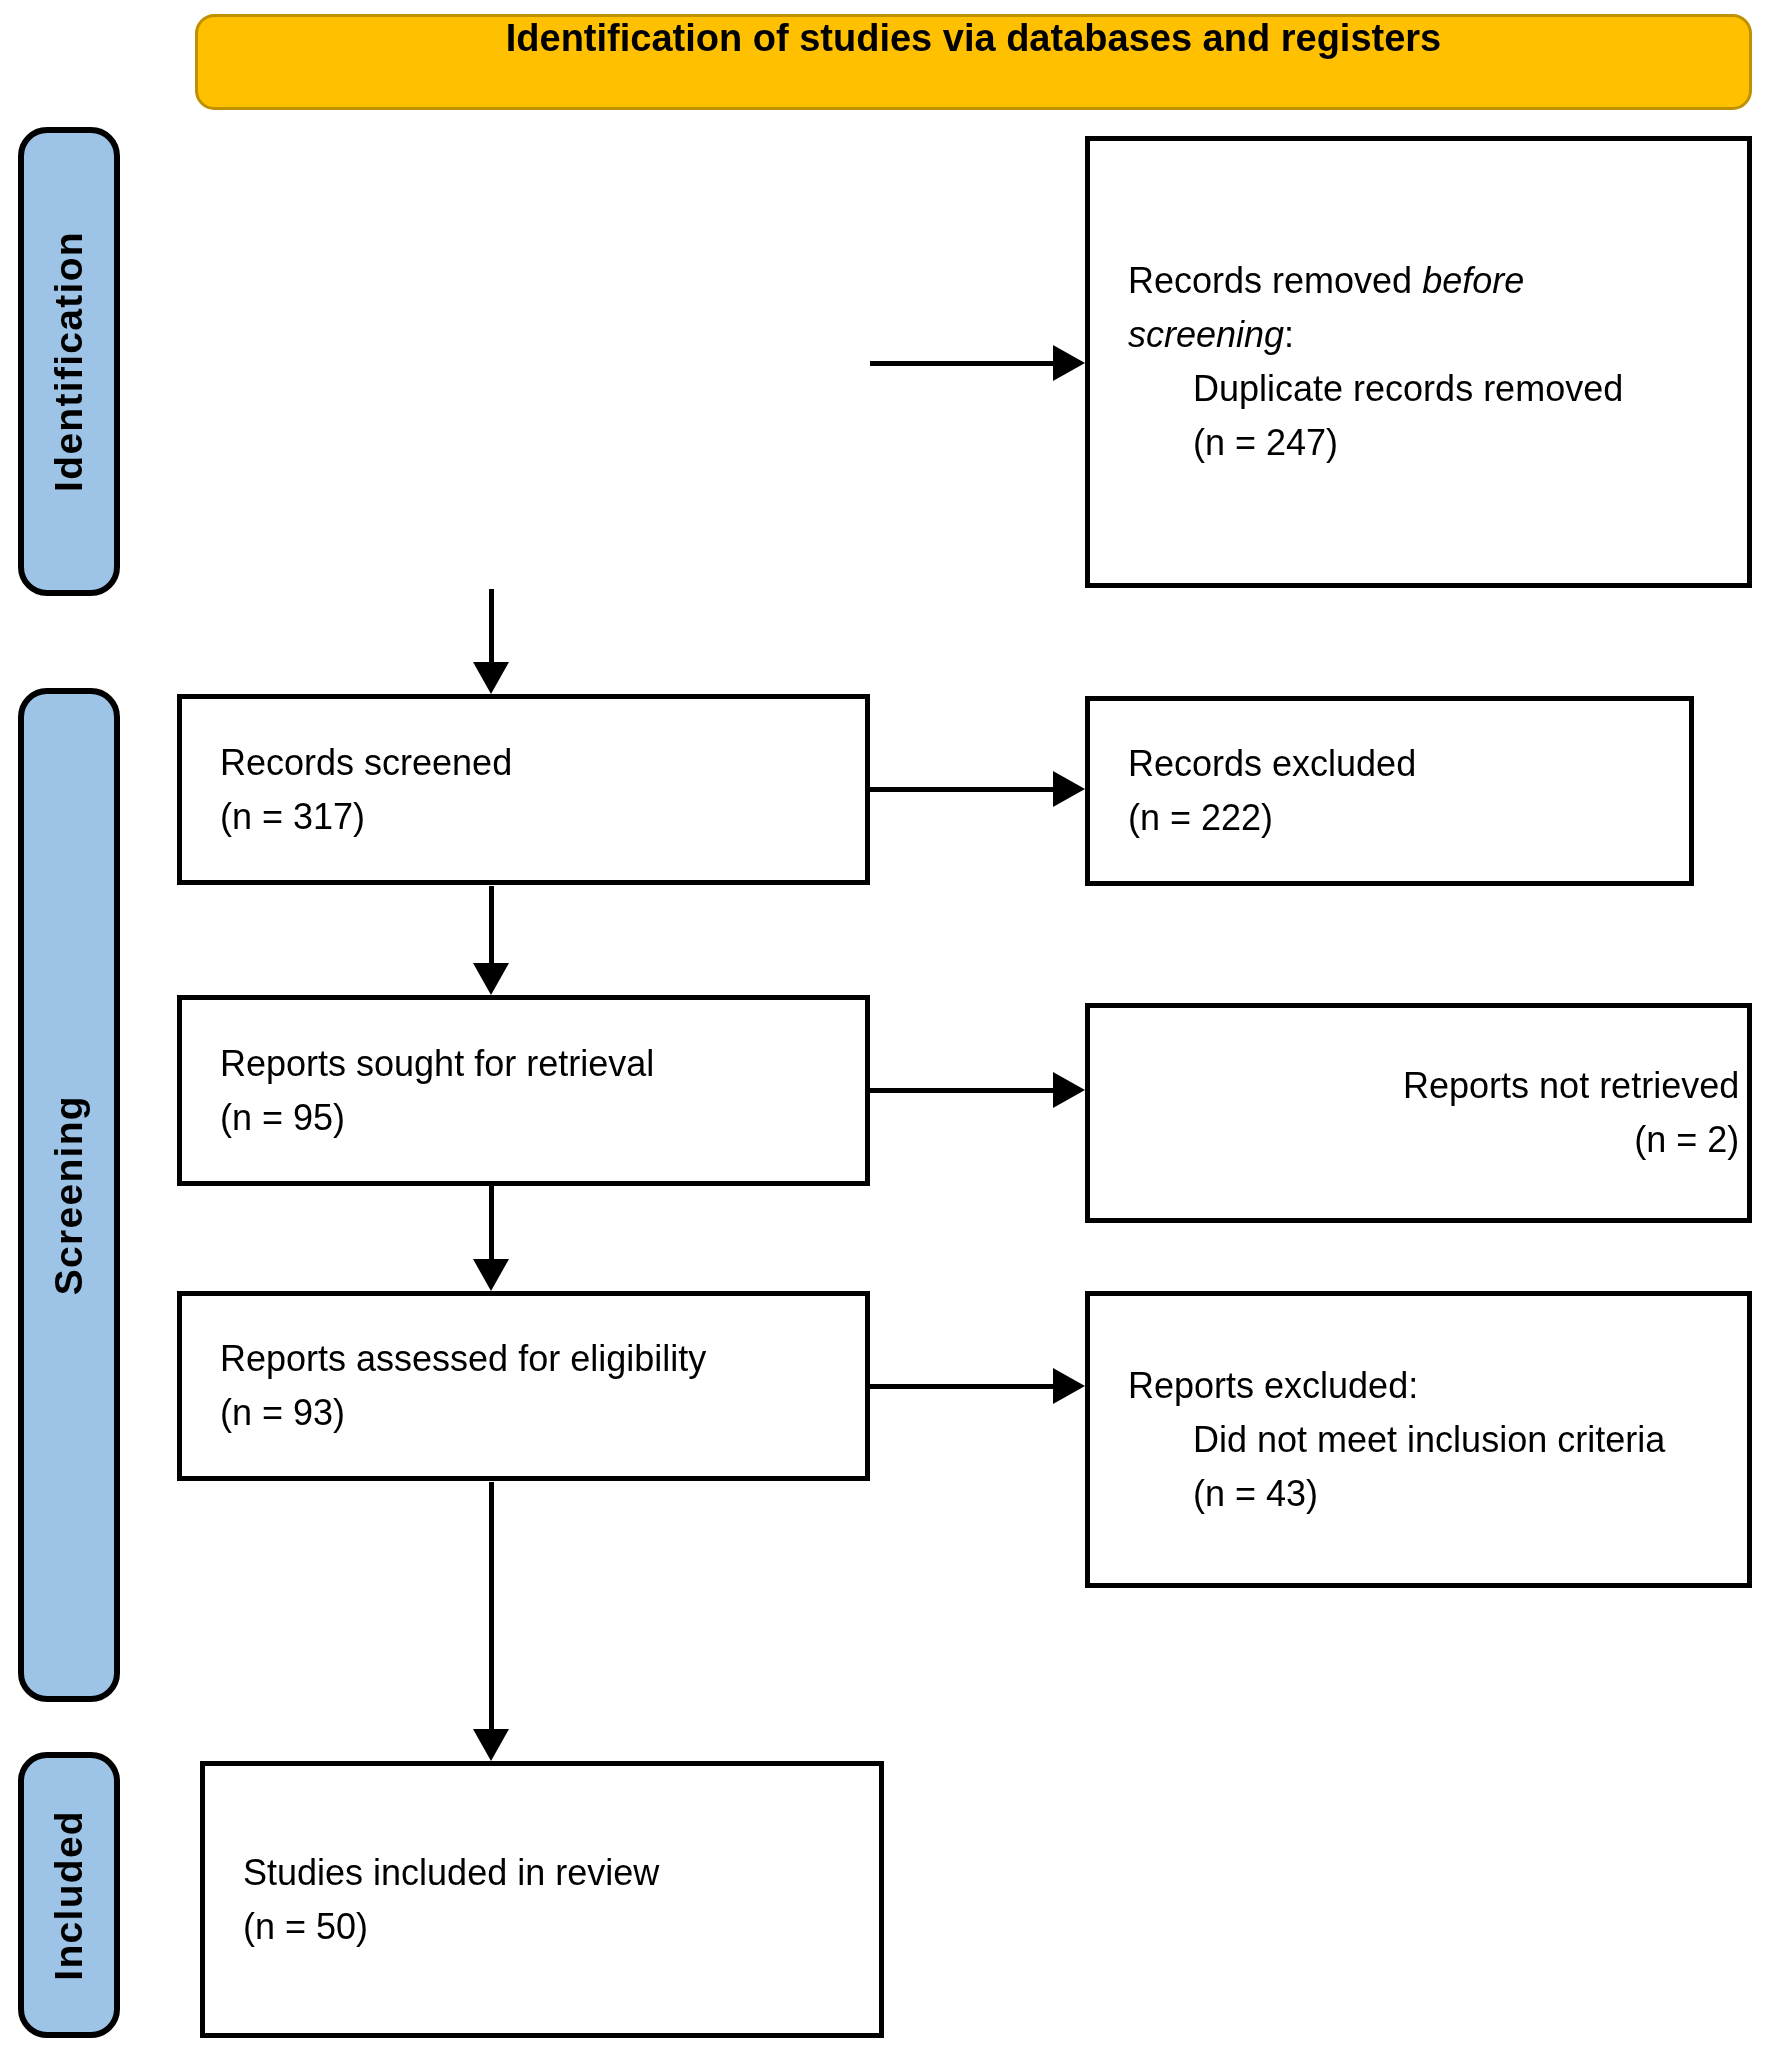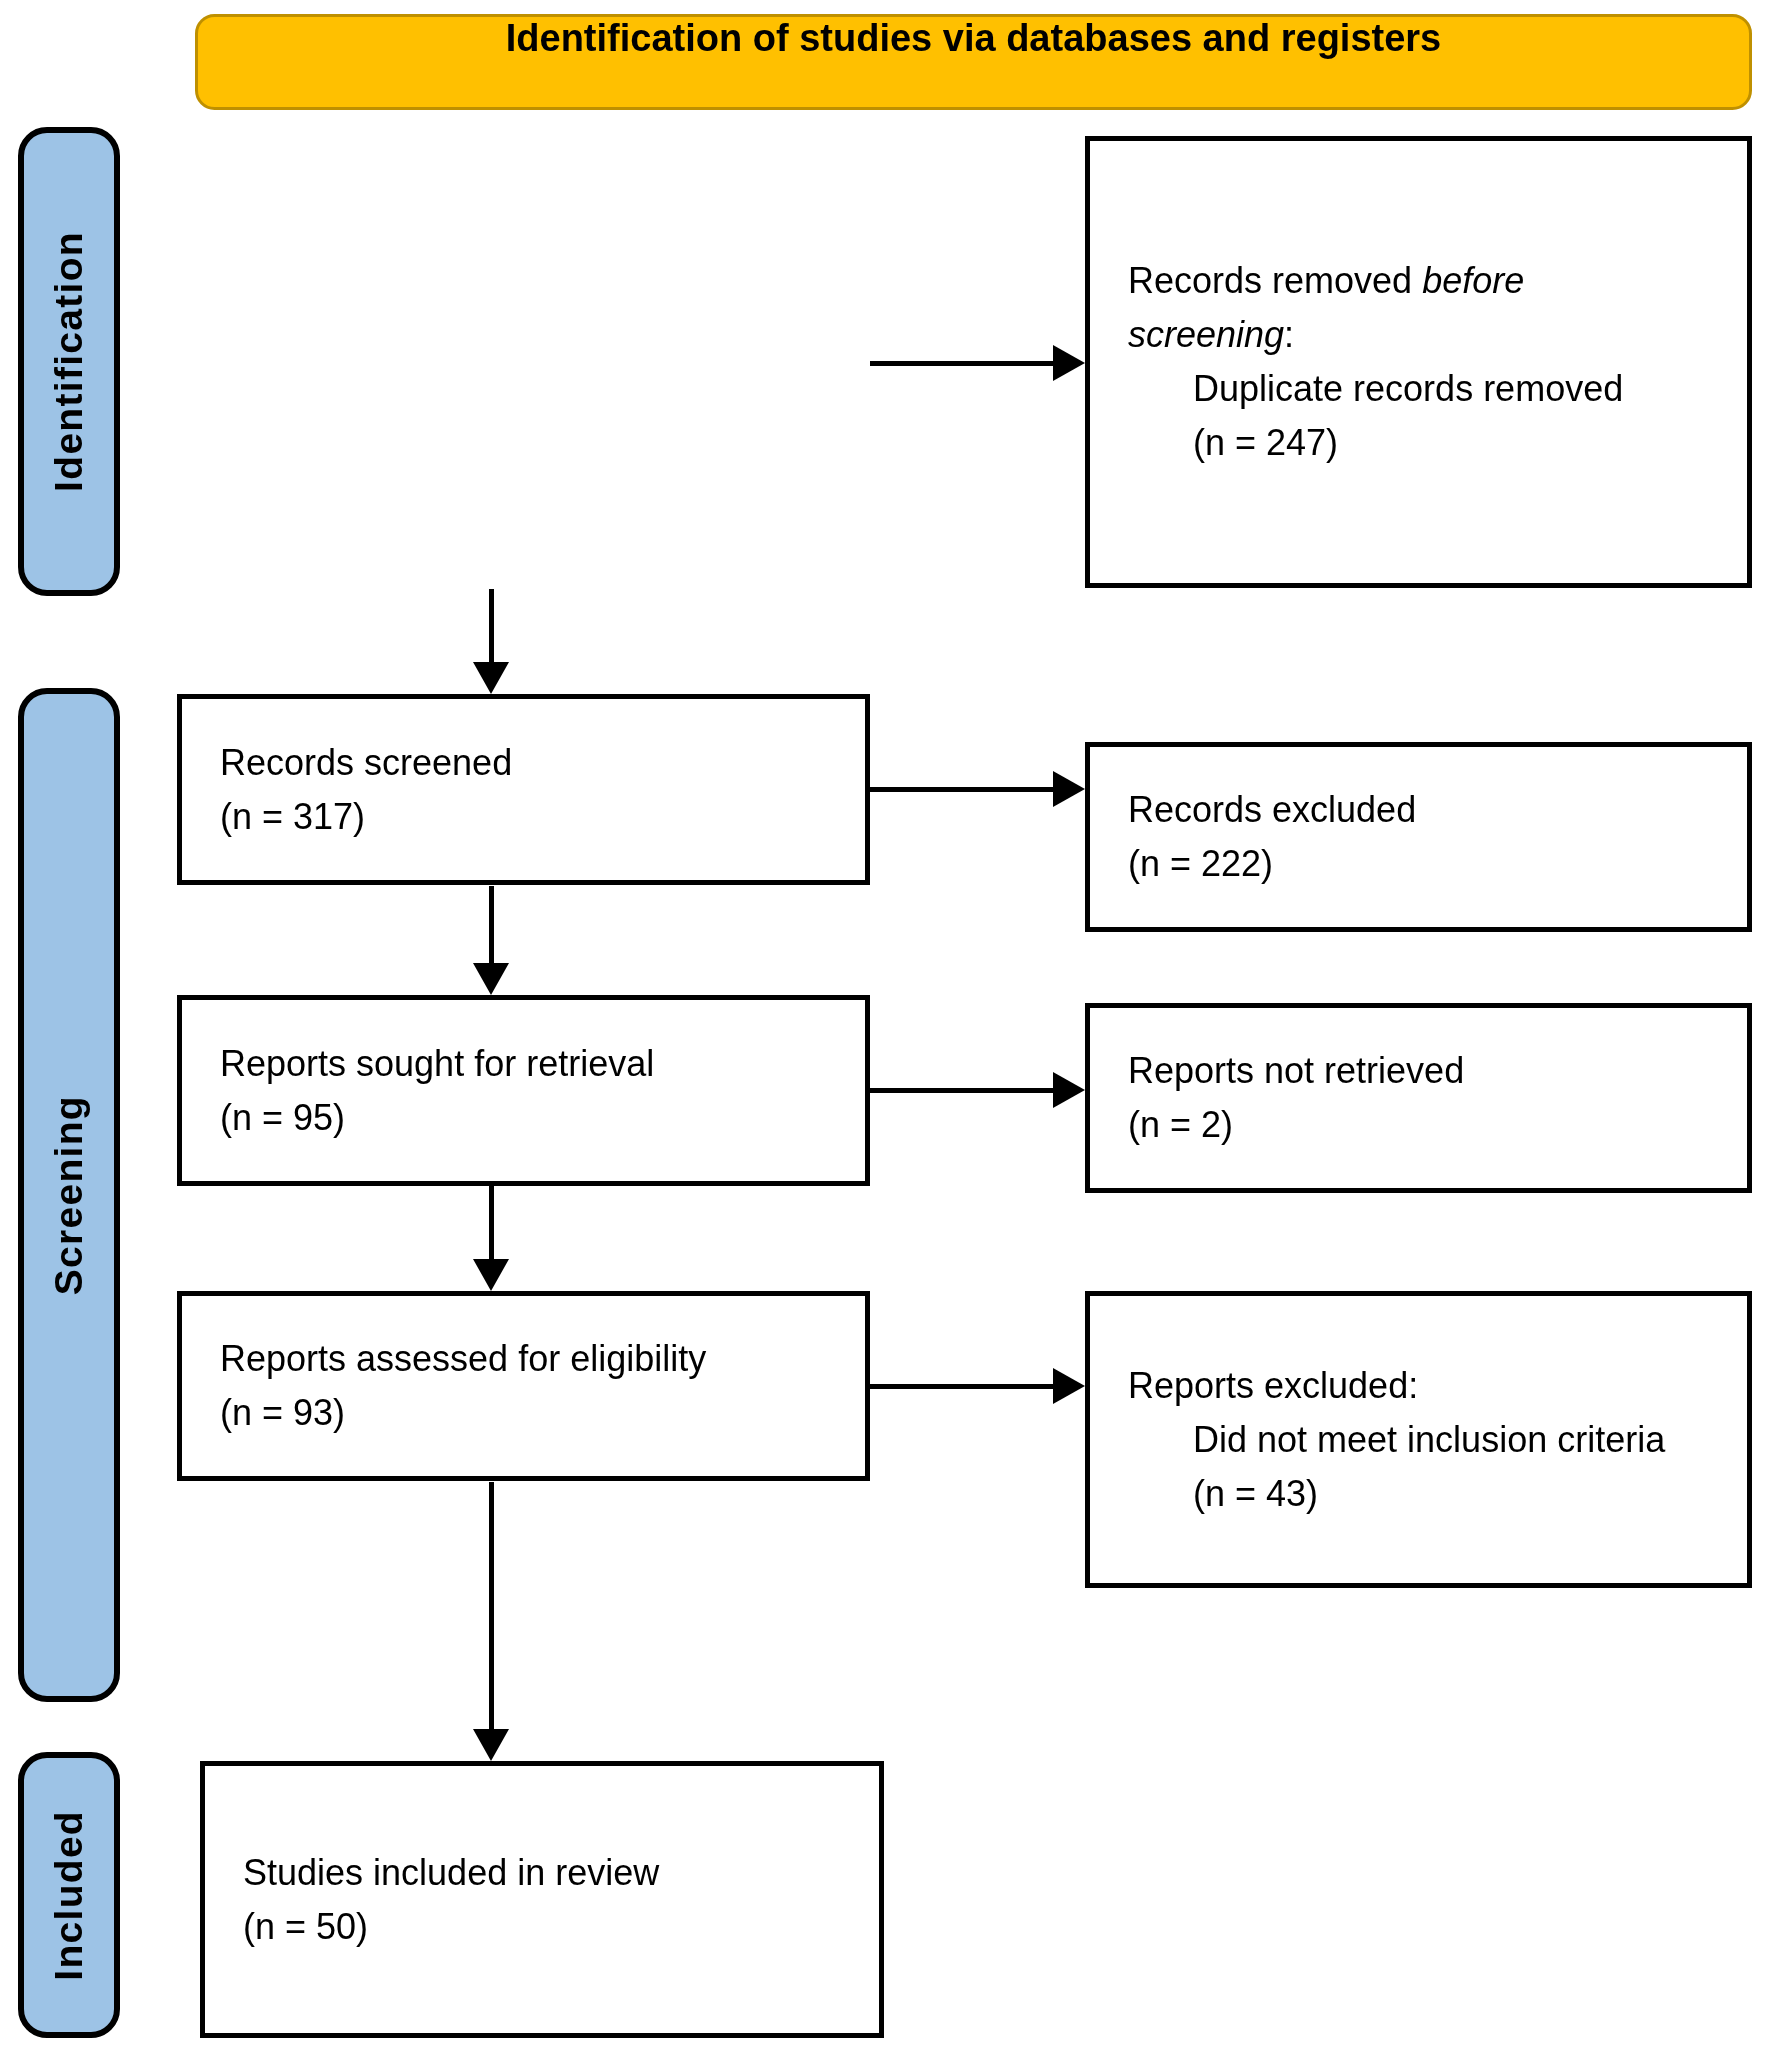--- a/index.html
+++ b/index.html
@@ -101,30 +101,30 @@
     <div class="bline"><span>Records removed </span><em>before</em></div>
     <div class="bline"><em>screening</em><span>:</span></div>
     <div class="bline indent">Duplicate records removed</div>
     <div class="bline indent">(n = 247)</div>
   </div>
 
   <div class="box" style="left:177px;top:694px;width:693px;height:191px;">
     <div class="bline">Records screened</div>
     <div class="bline">(n = 317)</div>
   </div>
-  <div class="box" style="left:1085px;top:696px;width:667px;height:190px;margin-top:46px;">
+  <div class="box" style="left:1085px;top:696px;width:609px;height:190px;">
     <div class="bline">Records excluded</div>
     <div class="bline">(n = 222)</div>
   </div>
 
   <div class="box" style="left:177px;top:995px;width:693px;height:191px;">
     <div class="bline">Reports sought for retrieval</div>
     <div class="bline">(n = 95)</div>
   </div>
-  <div class="box" style="left:1085px;top:1003px;width:667px;height:190px;">
+  <div class="box" style="left:1085px;top:1003px;width:667px;height:220px;align-items:flex-end;">
     <div class="bline">Reports not retrieved</div>
     <div class="bline">(n = 2)</div>
   </div>
 
   <div class="box" style="left:177px;top:1291px;width:693px;height:190px;">
     <div class="bline">Reports assessed for eligibility</div>
     <div class="bline">(n = 93)</div>
   </div>
   <div class="box" style="left:1085px;top:1291px;width:667px;height:297px;">
     <div class="bline">Reports excluded:</div>

